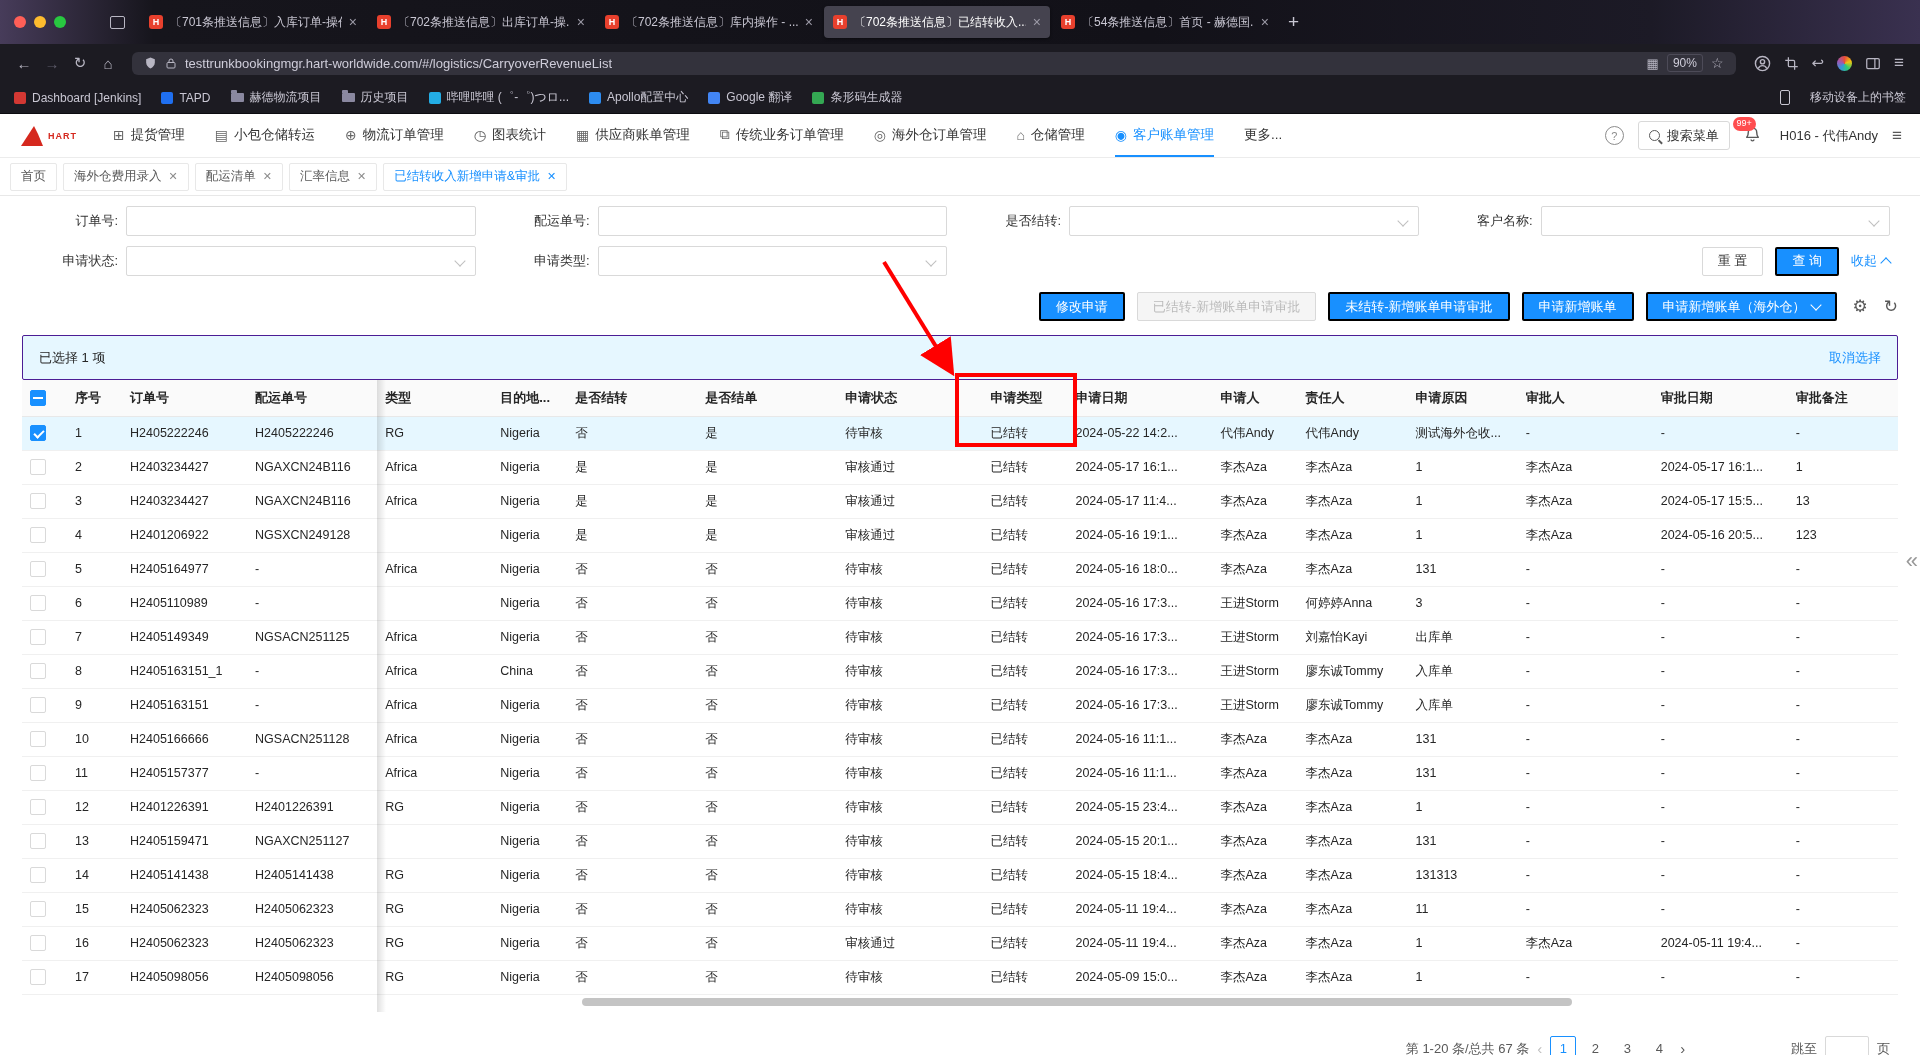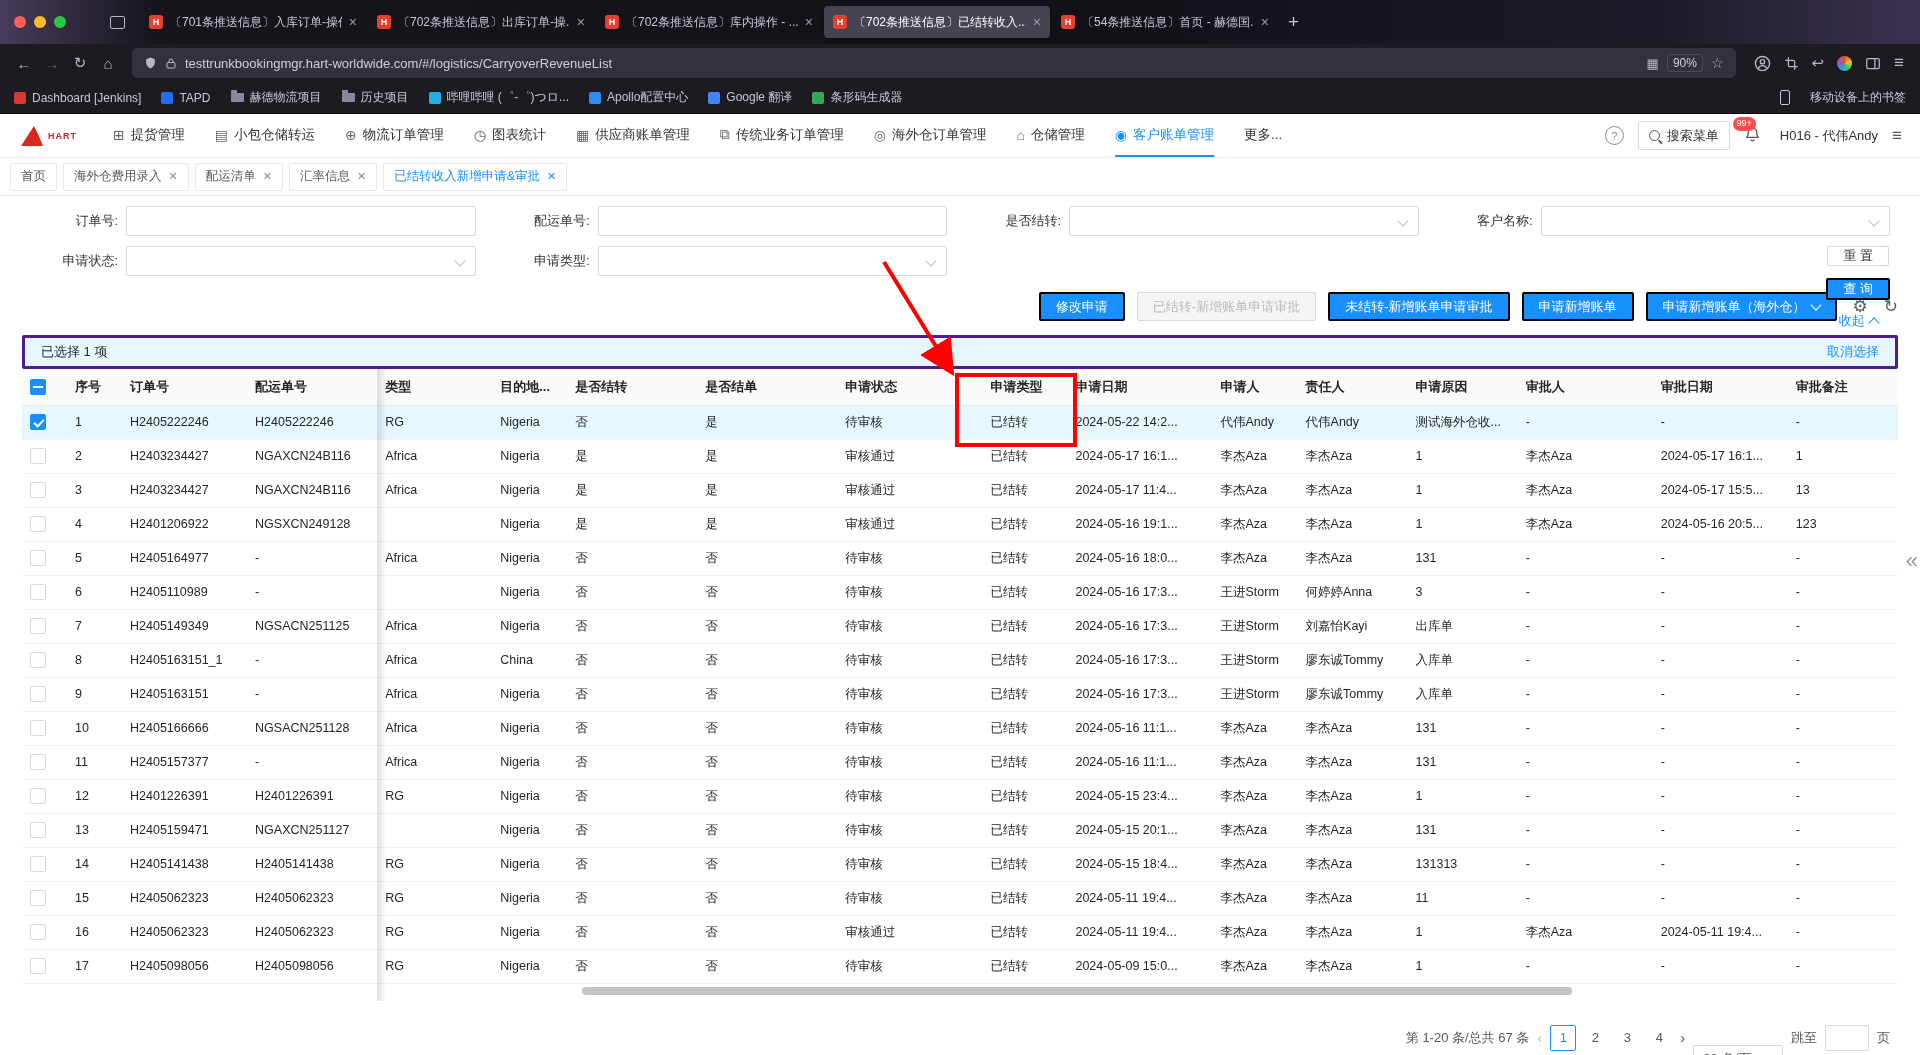--- a/index.html
+++ b/index.html
@@ -15,21 +15,21 @@
   .tabstrip{display:flex;align-items:center;gap:2px;}
   .btab{width:226px;height:32px;border-radius:4px;display:flex;align-items:center;gap:7px;padding:0 9px;color:#c9c7d3;font-size:12px;flex:0 0 auto;box-sizing:border-box;}
   .btab.active{background:#45434f;color:#fff;box-shadow:0 1px 3px rgba(0,0,0,.45);}
   .favicon{width:14px;height:14px;border-radius:3px;background:#e8402d;color:#fff;font-size:9px;font-weight:bold;display:grid;place-items:center;flex:0 0 auto;}
   .btitle{flex:1;white-space:nowrap;overflow:hidden;}
   .bclose{color:#9d9ba8;font-size:14px;flex:0 0 auto;}
   .newtab{color:#c9c7d3;font-size:19px;margin-left:10px;}
   .navbar{height:38px;background:#1c1b22;display:flex;align-items:center;padding:0 10px;}
   .nbtn{width:28px;height:28px;display:grid;place-items:center;color:#b8b6c3;font-size:15px;border-radius:4px;flex:0 0 auto;}
   .nbtn.dim{color:#5f5d6b;}
-  .urlpill{flex:1;height:30px;margin:0 10px;background:#33323c;border-radius:6px;display:flex;align-items:center;padding:0 12px;gap:8px;color:#cfcdda;font-size:13px;min-width:0;}
+  .urlpill{flex:1;height:23px;margin:0 10px;background:#33323c;border-radius:6px;display:flex;align-items:center;padding:0 12px;gap:8px;color:#cfcdda;font-size:13px;min-width:0;}
   .urltext{white-space:nowrap;overflow:hidden;}
   .pillspacer{flex:1;}
   .gridglyph{color:#b8b6c3;font-size:13px;}
   .zoom{font-size:12px;color:#cfcdda;border:1px solid #4d4b58;border-radius:3px;padding:1px 5px;}
   .star{color:#b8b6c3;font-size:14px;}
   .navright{display:flex;align-items:center;gap:13px;margin:0 6px 0 8px;color:#b8b6c3;font-size:15px;}
   .extdot{width:15px;height:15px;border-radius:50%;background:conic-gradient(#e74c3c,#f1c40f,#2ecc71,#3498db,#9b59b6,#e74c3c);}
   .bookmarks{height:31px;background:#1c1b22;display:flex;align-items:center;padding:0 14px;gap:20px;color:#c9c7d3;font-size:12px;border-bottom:1px solid #0c0b10;}
   .bmlist{display:flex;align-items:center;gap:20px;text-align:right;}
   .bmitem{display:flex;align-items:center;gap:6px;white-space:nowrap;}
@@ -62,33 +62,33 @@
   .ptab.active{color:#1890ff;}
   .pclose{font-size:11px;color:#8c8c8c;}
   .ptab.active .pclose{color:#1890ff;}
   
   .filterarea{position:relative;padding:10px 30px 12px;}
   .fgrid{display:grid;grid-template-columns:repeat(4,1fr);column-gap:26px;row-gap:10px;}
   .ffield{display:flex;align-items:center;}
   .flabel{width:88px;text-align:right;padding-right:8px;font-size:13px;color:#333;white-space:nowrap;flex:0 0 auto;}
   .fctrl{flex:1;height:30px;border:1px solid #d9d9d9;border-radius:2px;background:#fff;position:relative;box-sizing:border-box;}
   .chevd{position:absolute;right:11px;top:10px;width:7px;height:7px;border-right:1.5px solid #bfbfbf;border-bottom:1.5px solid #bfbfbf;transform:rotate(45deg);}
-  .factions{position:absolute;right:30px;top:50px;height:30px;display:flex;align-items:center;gap:12px;flex-direction:column;}
+  .factions{position:absolute;right:30px;top:50px;height:30px;display:flex;align-items:center;gap:12px;}
   .btn{height:29px;padding:0 15px;border-radius:2px;font-size:13px;display:inline-flex;align-items:center;gap:6px;white-space:nowrap;box-sizing:border-box;cursor:default;}
   .btn.default{border:1px solid #d9d9d9;background:#fff;color:#333;}
   .btn.primary{border:2px solid #000000;background:#1890ff;color:#fff;}
   .btn.disabled{border:1px solid #d9d9d9;background:#f5f5f5;color:rgba(0,0,0,.25);}
   .collapse{color:#1890ff;font-size:13px;display:flex;align-items:center;gap:5px;}
   .chevu{width:7px;height:7px;border-right:1.5px solid #1890ff;border-bottom:1.5px solid #1890ff;transform:rotate(-135deg);margin-top:4px;}
   .chevdw{width:7px;height:7px;border-right:1.5px solid #fff;border-bottom:1.5px solid #fff;transform:rotate(45deg);margin-top:-4px;}
   
   .toolbar{display:flex;justify-content:flex-end;align-items:center;gap:12px;padding:4px 22px 2px;}
   .ticon{color:#595959;font-size:17px;margin-left:4px;}
   
-  .selbar{margin:12px 22px 0;height:34px;background:#e6f7ff;border:3px solid #4c1d95;border-radius:2px;display:flex;align-items:center;padding:0 16px;font-size:13px;color:#262626;box-sizing:border-box;}
+  .selbar{margin:12px 22px 0;height:45px;background:#e6f7ff;border:1px solid #4c1d95;border-radius:2px;display:flex;align-items:center;padding:0 16px;font-size:13px;color:#262626;box-sizing:border-box;}
   .cancelsel{margin-left:auto;color:#1890ff;}
   .tablewrap{margin:0 22px;position:relative;}
   table{width:100%;border-collapse:collapse;table-layout:fixed;}
   th{height:36px;background:#fafafa;border-bottom:1px solid #e8e8e8;font-size:13px;font-weight:bold;color:#262626;text-align:left;padding:0 8px;white-space:nowrap;overflow:hidden;box-sizing:border-box;}
   td{height:34px;border-bottom:1px solid #f0f0f0;font-size:12.5px;color:#262626;padding:0 8px;white-space:nowrap;overflow:hidden;box-sizing:border-box;}
   tr.selected td{background:#e6f7ff;}
   .cb{width:16px;height:16px;border:1px solid #d9d9d9;border-radius:2px;background:#fff;position:relative;display:inline-block;vertical-align:middle;box-sizing:border-box;}
   .cb.checked{background:#1890ff;border-color:#1890ff;}
   .cb.checked:after{content:"";position:absolute;left:4.5px;top:1.5px;width:4px;height:8px;border-right:2px solid #fff;border-bottom:2px solid #fff;transform:rotate(45deg);}
   .cb.indet{background:#1890ff;border-color:#1890ff;}

